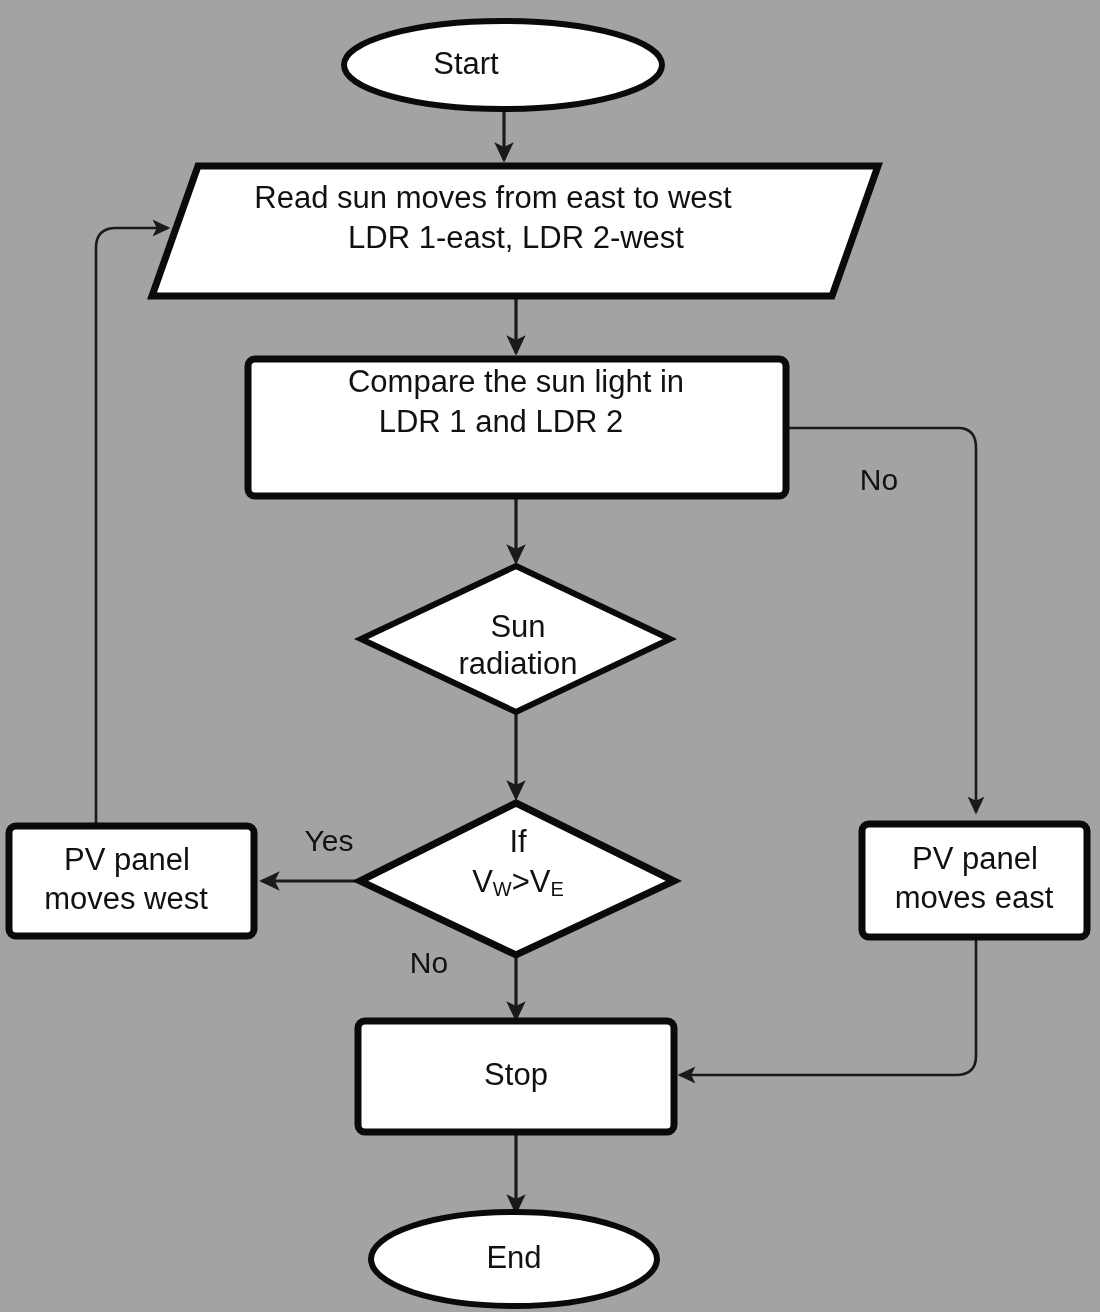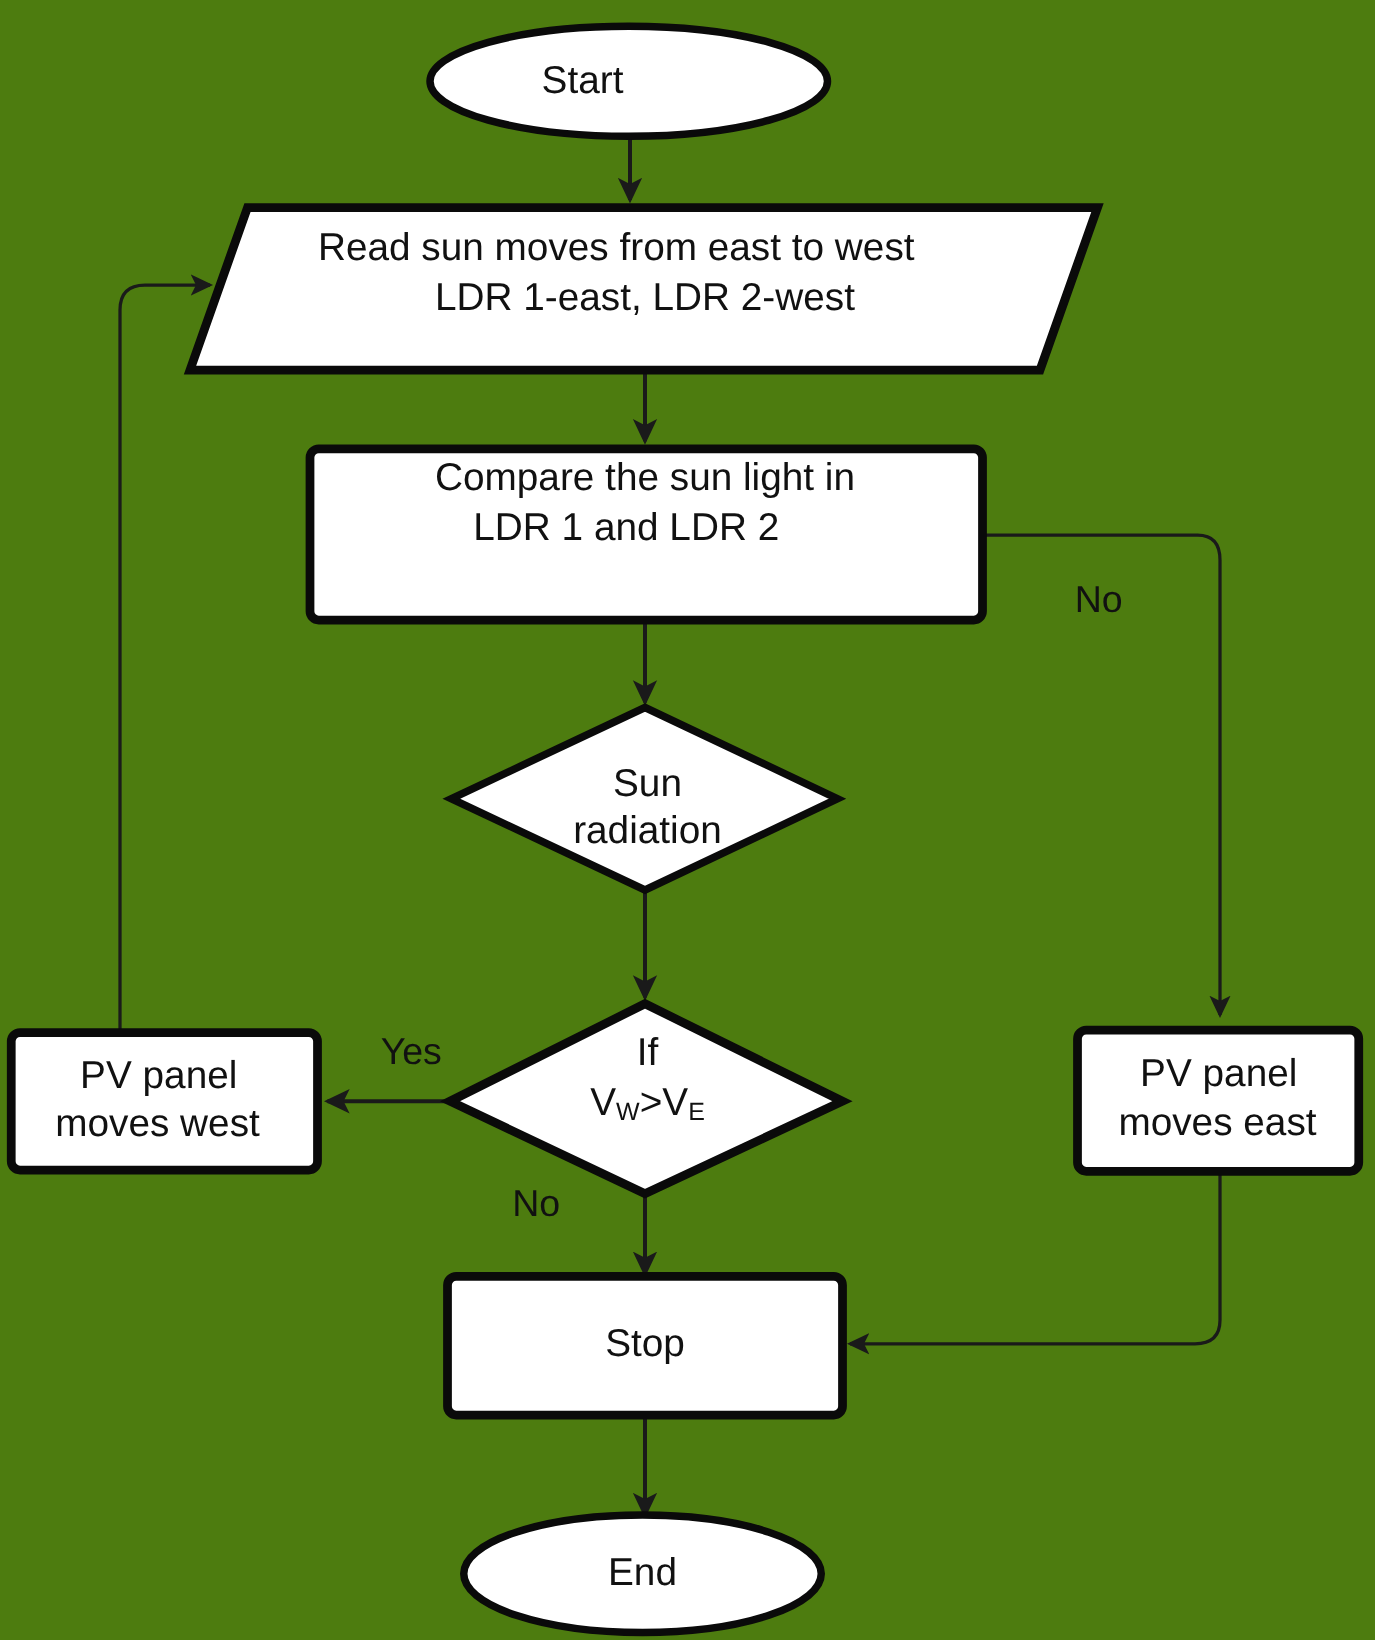--- a/index.html
+++ b/index.html
@@ -10,21 +10,21 @@
   body {
     width: 1100px;
     height: 1312px;
     font-family: "Liberation Sans", sans-serif;
     overflow: hidden;
   }
   #flowchart-root {
     position: relative;
     width: 1100px;
     height: 1312px;
-    background: #4d7c0f;
+    background: #a3a3a3;
   }
   svg#flow-svg {
     display: block;
     width: 1100px;
     height: 1312px;
   }
   .shape-stroke {
     fill: #ffffff;
     stroke: #0a0a0a;
   }

